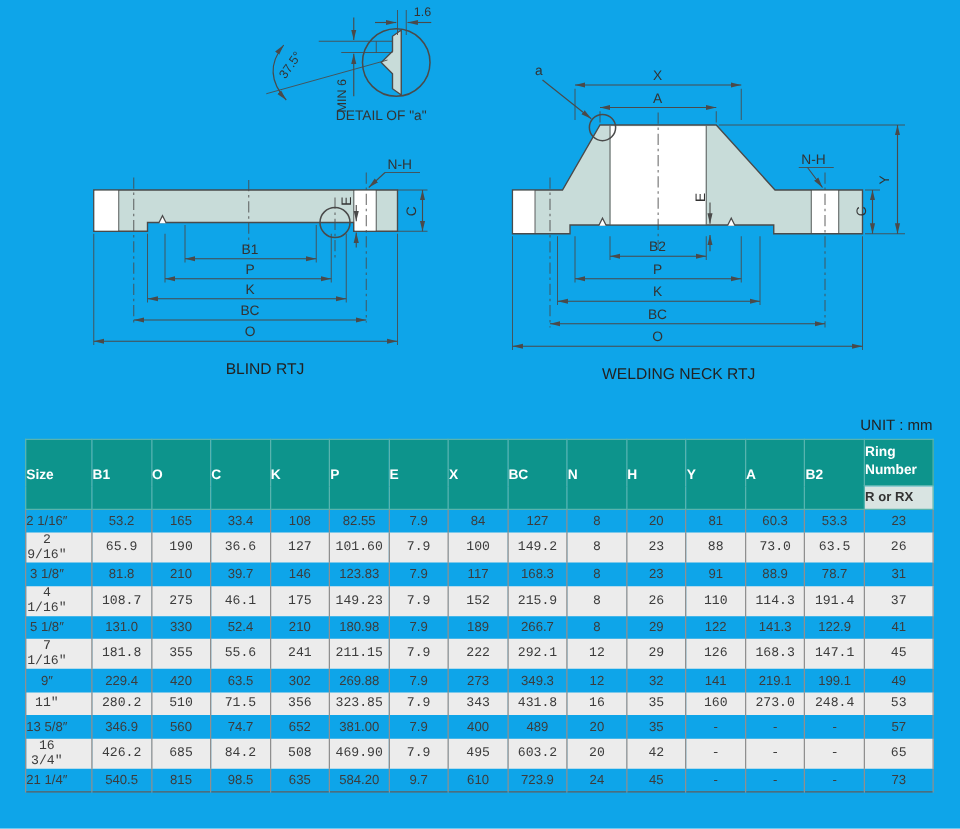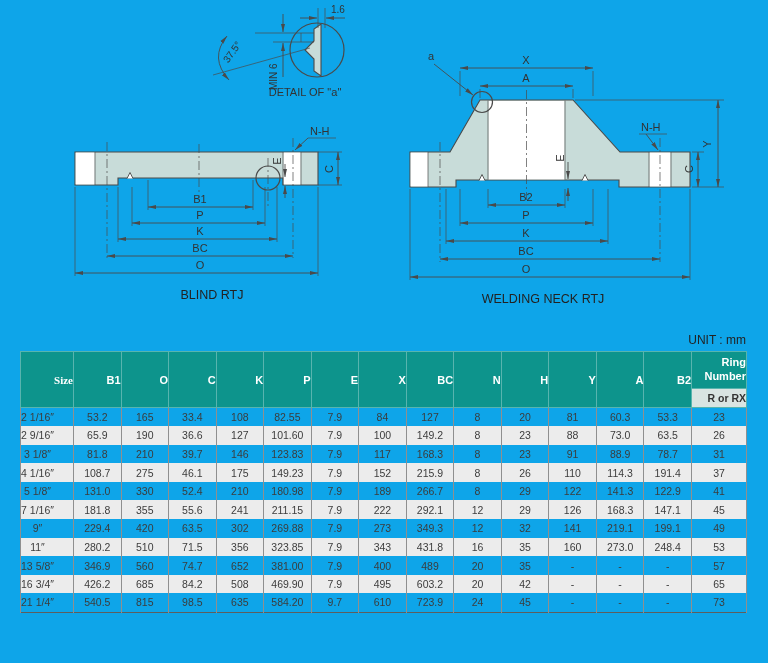--- a/index.html
+++ b/index.html
@@ -28,29 +28,29 @@
 
   
   .unit { position:absolute; top:333px; right:22px; font-size:12px; color:#222;text-align:center; }
 
   
   .dim-table { position:absolute; top:351px; left:20px; width:727px; border-collapse:collapse;
                table-layout:fixed; border:1.4px solid #5e5e5e; }
   .dim-table thead tr:nth-child(1) { height:37px; }
   .dim-table thead tr:nth-child(2) { height:19px; }
   .dim-table th { background:var(--header-bg,#0d948c); color:#fff; font-size:11px; font-weight:bold;
-                  border:1px solid #58b4ae; padding:0; text-align:right; }
-  .dim-table th.size-col { width:53px;font-family:Liberation Serif, serif; }
+                  border:1px solid #58b4ae; padding:0; text-align:left; }
+  .dim-table th.size-col { width:53px; }
   .dim-table th.ring-col { width:55px; line-height:1.25; }
   .dim-table th.ring-sub { background:var(--subheader-bg,#d9e4e2); color:#333; font-size:10.5px; }
   .dim-table td { border-left:1px solid #8f8f8f; border-right:1px solid #8f8f8f;
                   border-top:none; border-bottom:none;
                   font-size:10.5px; color:#3c3c3c; text-align:center; height:18.6px; padding:0; }
   .dim-table td:first-child { text-align:center; padding-right:19px; }
-  .dim-table tbody tr.alt { background:var(--row-alt,#ececec); }
+  .dim-table tbody tr.alt { background:var(--row-alt,#ececec);font-family:Liberation Mono, monospace; }
 
   
   .note { position:absolute; left:21px; top:616px; font-size:11px; color:#2f2f2f; line-height:14.5px; }
 </style>
 </head>
 <body>
 
 <div class="page" style="--header-bg: #0d948c; --subheader-bg: #d9e4e2; --row-alt: #ececec; --drawing-fill: #c8dcd9;">
 
   <svg id="detail-svg" class="dwg" width="160" height="98" viewBox="0 0 160 98">

